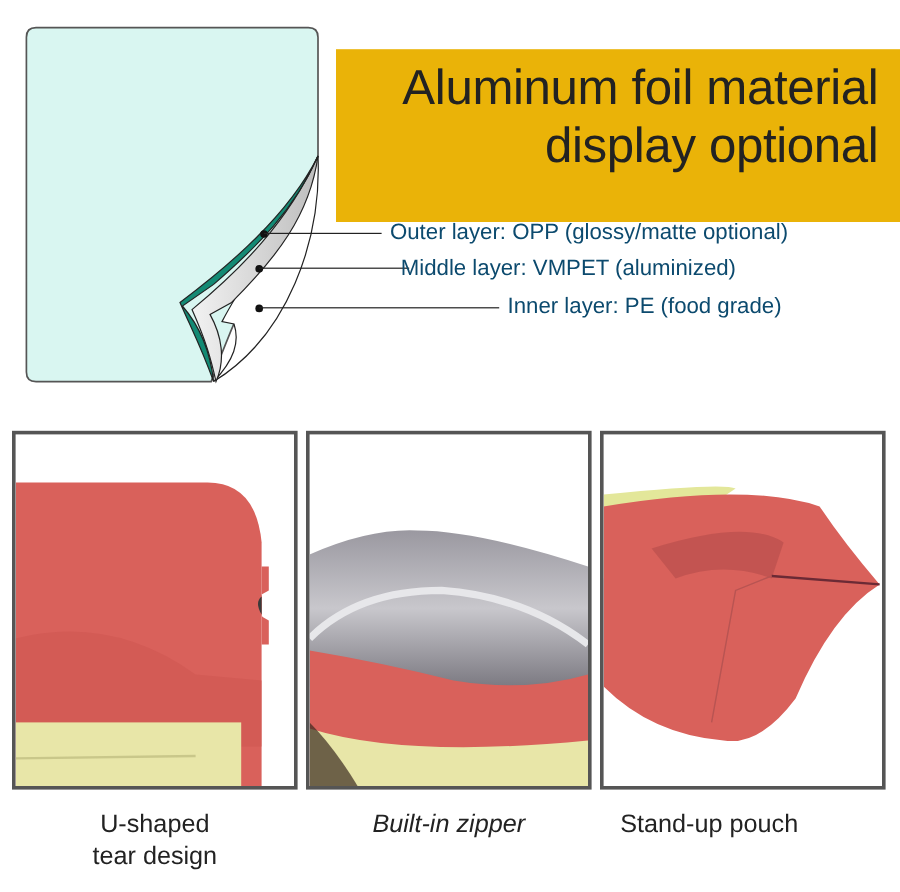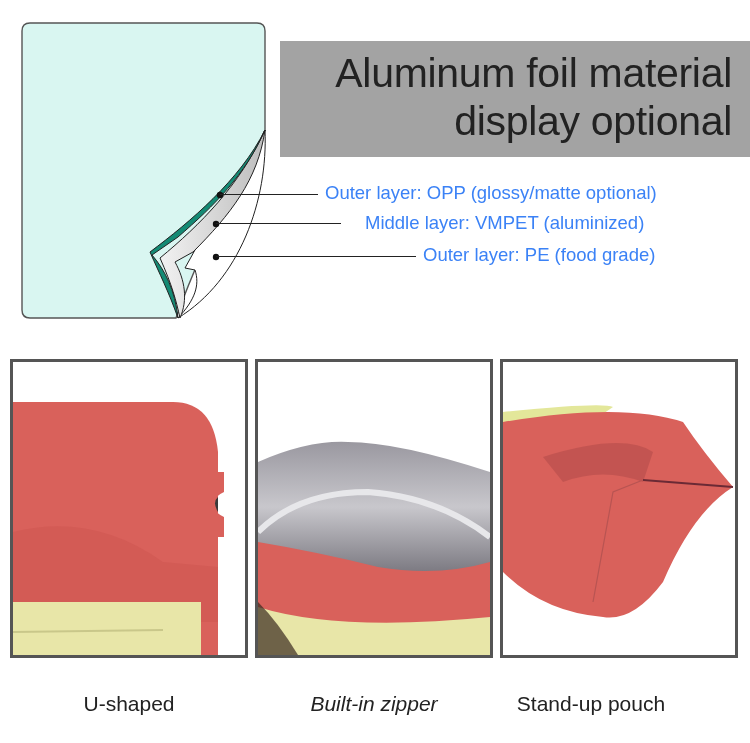--- a/index.html
+++ b/index.html
@@ -1,35 +1,35 @@
 <!DOCTYPE html>
 <html><head>
 <meta charset="utf-8">
 <style>
   html, body { margin: 0; padding: 0; background: #ffffff; }
   body { width: 750px; height: 743px; position: relative; overflow: hidden;
          font-family: "Liberation Sans", "DejaVu Sans", sans-serif; color: #222; }
 
   .layer-card { position: absolute; left: 0; top: 0; width: 300px; height: 330px; }
 
-  .title-box { position: absolute; left: 280px; top: 41px; width: 470px; height: 116px;
-               background: #a3a3a3; box-sizing: border-box; padding: 8px 18px 0 0;
+  .title-box { position: absolute; left: 280px; top: 41px; width: 470px; height: 144px;
+               background: #eab308; box-sizing: border-box; padding: 8px 18px 0 0;
                text-align: right; }
   .title-line { display: block; font-size: 41px; line-height: 48px; color: #222;
                 letter-spacing: -0.3px; white-space: nowrap; }
 
   .leader { position: absolute; height: 1.4px; background: #222; }
-  .layer-label { position: absolute; font-size: 18.5px; color: #3b82f6; white-space: nowrap; line-height: 22px; }
+  .layer-label { position: absolute; font-size: 18.5px; color: #0c4a6e; white-space: nowrap; line-height: 22px; }
 
   .panel { position: absolute; top: 359px; width: 238px; height: 299px; box-sizing: border-box;
            border: 3px solid #555; background: #fff; overflow: hidden; }
   .panel svg { position: absolute; left: 0; top: 0; }
 
   .caption { position: absolute; width: 238px; text-align: center; font-size: 21px;
-             line-height: 27px; color: #222; top: 673px; margin-top: 17px; }
+             line-height: 27px; color: #222; top: 673px; }
 </style>
 </head>
 <body>
 
 <svg class="layer-card" viewBox="0 0 300 330" width="300" height="330">
   <path d="M30,23 H257 Q265,23 265,31 V130 C250,170 215,210 176,318 H30 Q22,318 22,310 V31 Q22,23 30,23 Z" fill="#D9F6F1" stroke="#555" stroke-width="1.4"></path>
 
   <path d="M265,130 C268,200 240,280 178,318 C195,300 200,285 195,270 L185,268 C210,220 245,180 265,130 Z" fill="#ffffff" stroke="#222" stroke-width="1"></path>
 
   <defs>
@@ -44,22 +44,22 @@
   <circle cx="220" cy="195" r="3.2" fill="#111"></circle>
   <circle cx="216" cy="224" r="3.2" fill="#111"></circle>
   <circle cx="216" cy="257" r="3.2" fill="#111"></circle>
 </svg>
 
 <div class="leader" style="left:220px; top:194px; width:98px;"></div>
 <div class="leader" style="left:216px; top:223px; width:125px;"></div>
 <div class="leader" style="left:216px; top:256px; width:200px;"></div>
 
 <span class="layer-label" style="left:325px; top:182px;">Outer layer: OPP (glossy/matte optional)</span>
-<span class="layer-label" style="left:365px; top:212px;">Middle layer: VMPET (aluminized)</span>
-<span class="layer-label" style="left:423px; top:244px;">Outer layer: PE (food grade)</span>
+<span class="layer-label" style="left:334px; top:212px;">Middle layer: VMPET (aluminized)</span>
+<span class="layer-label" style="left:423px; top:244px;">Inner layer: PE (food grade)</span>
 
 <div class="title-box">
   <span class="title-line">Aluminum foil material</span>
   <span class="title-line">display optional</span>
 </div>
 
 <div class="panel" style="left:10px;">
   <svg width="232" height="293" viewBox="0 0 232 293">
     <path d="M0,40 H160 Q200,40 205,90 V293 H0 Z" fill="#D9615B"></path>
     <path d="M0,170 Q80,150 150,200 L205,205 V260 H0 Z" fill="#CE5752" opacity="0.6"></path>
@@ -92,19 +92,20 @@
     <path d="M0,50 Q100,40 110,45 L0,120 Z" fill="#E3E79A"></path>
     <path d="M0,60 Q120,40 180,60 Q200,90 230,125 Q190,150 160,220 Q130,260 100,255 Q40,250 0,210 Z" fill="#D9615B"></path>
     <path d="M40,95 Q120,70 150,90 L140,120 Q100,105 60,120 Z" fill="#B04A48" opacity="0.55"></path>
     <path d="M230,125 L140,118" stroke="#6b2a35" stroke-width="2"></path>
     <path d="M90,240 L110,130 L140,118" fill="none" stroke="#b85452" stroke-width="1.2"></path>
   </svg>
 </div>
 
 <div class="caption" style="left:10px;">
   <div>U-shaped</div>
+  <div>tear design</div>
 </div>
 <div class="caption" style="left:255px;font-style:italic;">
   <div>Built-in zipper</div>
 </div>
 <div class="caption" style="left:472px;">
   <div>Stand-up pouch</div>
 </div>
 
 </body></html>

